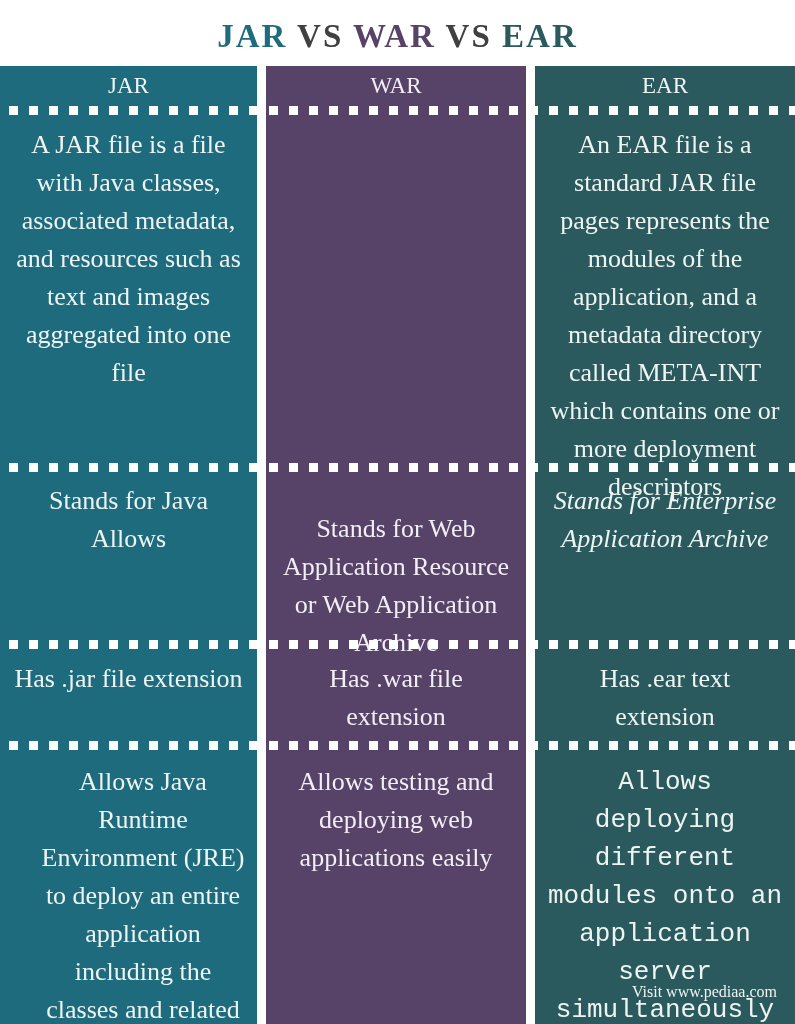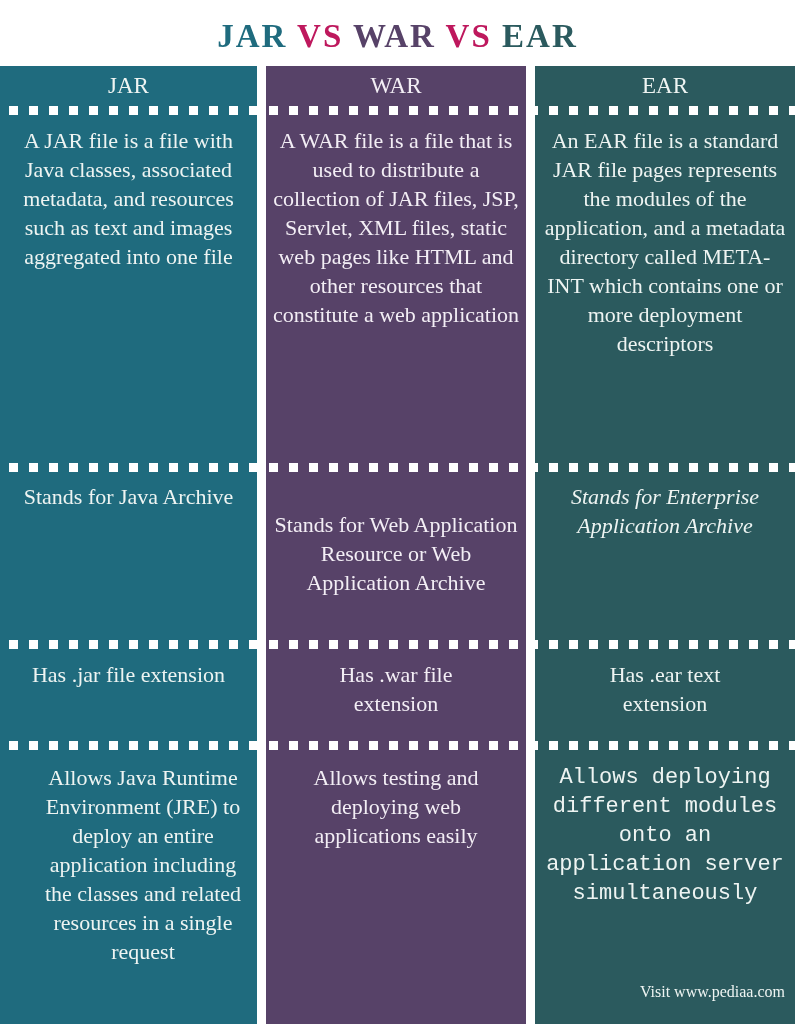--- a/index.html
+++ b/index.html
@@ -5,71 +5,70 @@
     * { margin: 0; padding: 0; box-sizing: border-box; }
     html, body { width: 795px; height: 1024px; background: #ffffff; overflow: hidden; }
     body { position: relative; font-family: "Liberation Serif", "DejaVu Serif", serif; }
 
     .title {
       position: absolute; top: 14px; left: 0; width: 795px; height: 44px;
       text-align: center; font-size: 33px; font-weight: bold; letter-spacing: 2px;
       line-height: 44px;
     }
     .title .t-jar { color: #1f6b7e; }
-    .title .t-vs { color: #be185d; }
+    .title .t-vs { color: #404040; }
     .title .t-war { color: #574268; }
     .title .t-ear { color: #2b5a5e; }
 
     .col {
       position: absolute; top: 66px; height: 958px;
     }
     .col-jar { left: 0; width: 257px; background: #1f6b7e; }
     .col-war { left: 266px; width: 260px; background: #574268; }
     .col-ear { left: 535px; width: 260px; background: #2b5a5e; }
 
     .cell {
       position: absolute; left: 0; right: 0;
       color: #eef4f2; text-align: center;
-      font-size: 22px; line-height: 29px;
+      font-size: 26px; line-height: 38px;
       padding: 0 10px;
     }
     .col-war .cell { color: #f3eef5; }
     .header-cell { top: 3px; font-size: 23px; line-height: 34px; }
 
     .sep {
       position: absolute; left: 0; width: 795px; height: 9px;
       background-image: linear-gradient(to right, #ffffff 0, #ffffff 9px, transparent 9px, transparent 20px);
       background-size: 20px 9px;
       background-position: 9px 0;
       background-repeat: repeat-x;
     }
 
     .footer {
-      position: absolute; top: 983px; right: 10px; width: 230px; text-align: right;
+      position: absolute; top: 983px; right: 18px; width: 230px; text-align: right;
       font-size: 16px; color: #eef4f2;
     }
   </style>
 </head>
 <body>
 
 <h1 class="title">
   <span class="t-jar">JAR</span><span class="t-vs"> VS </span><span class="t-war">WAR</span><span class="t-vs"> VS </span><span class="t-ear">EAR</span>
 </h1>
 
 <div class="col col-jar">
   <div class="cell header-cell">JAR</div>
   <div class="cell" style="top:60px;">A JAR file is a file with Java classes, associated metadata, and resources such as text and images aggregated into one file</div>
-  <div class="cell" style="top:416px;">Stands for Java Archive</div>
+  <div class="cell" style="top:416px;">Stands for Java Allows</div>
   <div class="cell" style="top:594px;font-family:Liberation Serif, serif;">Has .jar file extension</div>
   <div class="cell" style="top:697px;margin-left:29px;">Allows Java Runtime Environment (JRE) to deploy an entire application including the classes and related resources in a single request</div>
 </div>
 
 <div class="col col-war">
   <div class="cell header-cell">WAR</div>
-  <div class="cell" style="top:60px; padding:0 6px;">A WAR file is a file that is used to distribute a collection of JAR files, JSP, Servlet, XML files, static web pages like HTML and other resources that constitute a web application</div>
   <div class="cell" style="top:416px; padding:0 6px;margin-top:28px;">Stands for Web Application Resource or Web Application Archive</div>
   <div class="cell" style="top:594px; padding:0 40px;">Has .war file extension</div>
   <div class="cell" style="top:697px; padding:0 20px;">Allows testing and deploying web applications easily</div>
 </div>
 
 <div class="col col-ear">
   <div class="cell header-cell">EAR</div>
   <div class="cell" style="top:60px; padding:0 8px;">An EAR file is a standard JAR file pages represents the modules of the application, and a metadata directory called META-INT which contains one or more deployment descriptors</div>
   <div class="cell" style="top:416px; padding:0 4px;font-style:italic;">Stands for Enterprise Application Archive</div>
   <div class="cell" style="top:594px; padding:0 50px;">Has .ear text extension</div>

